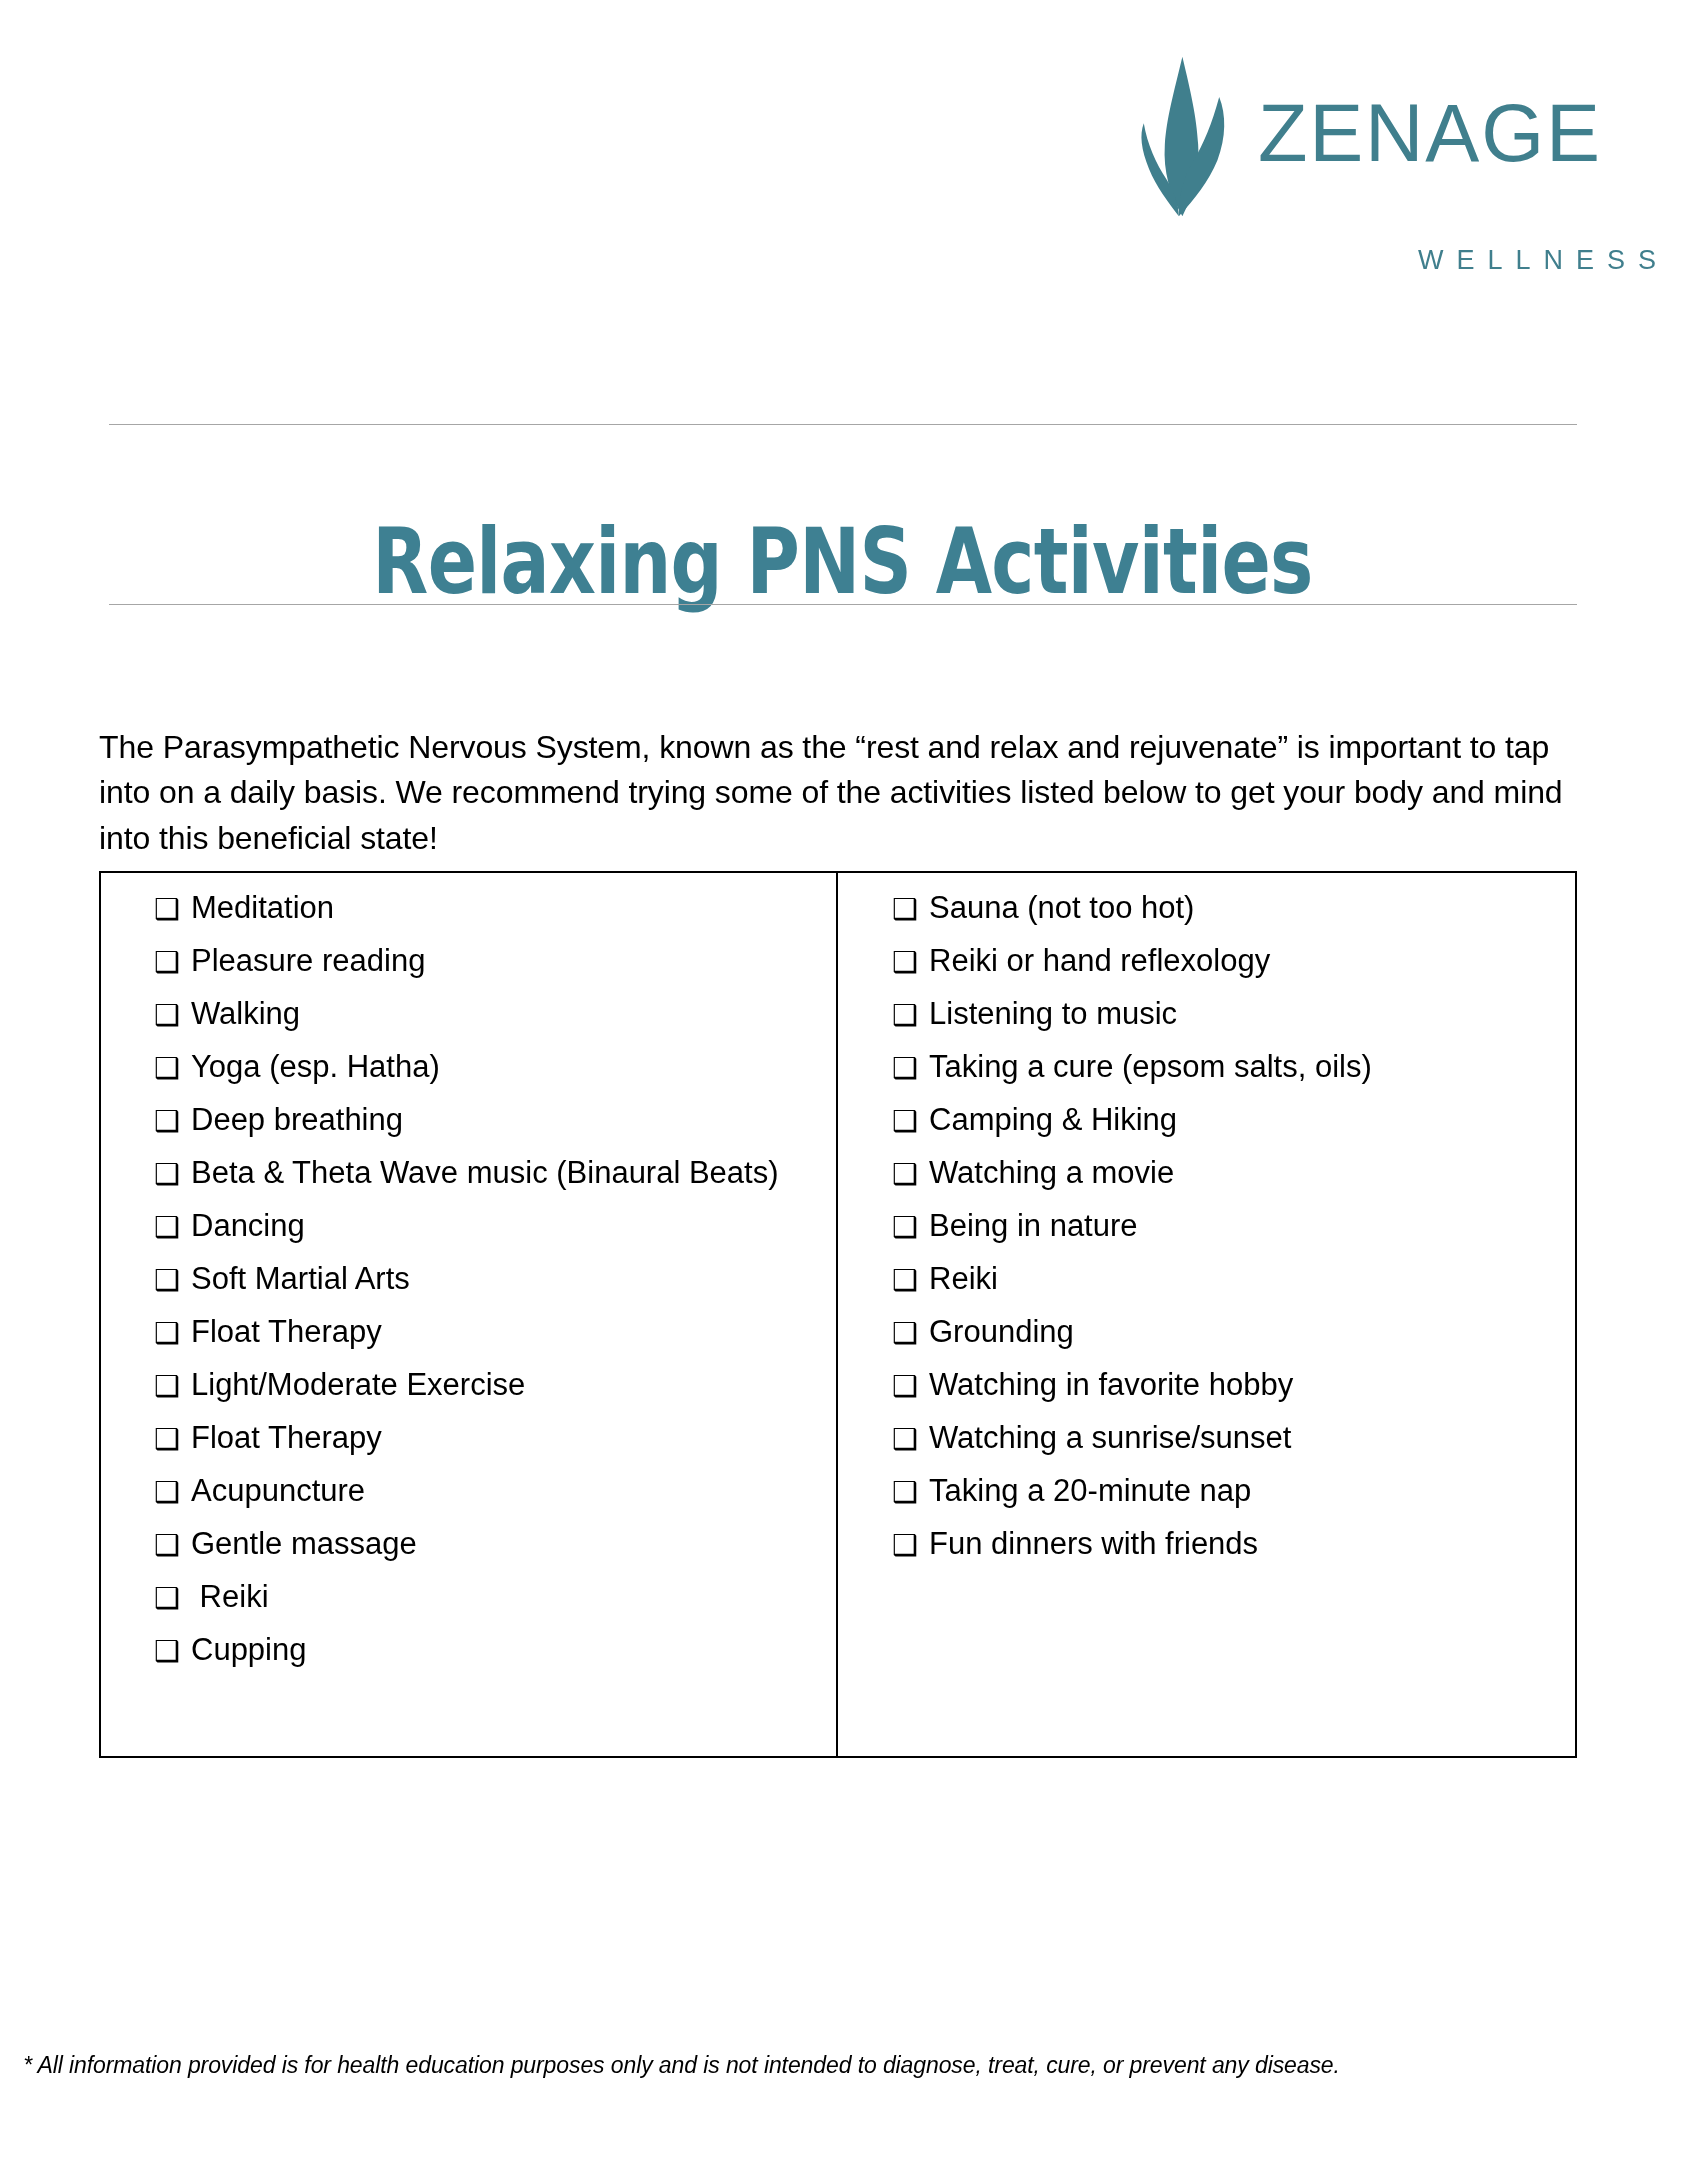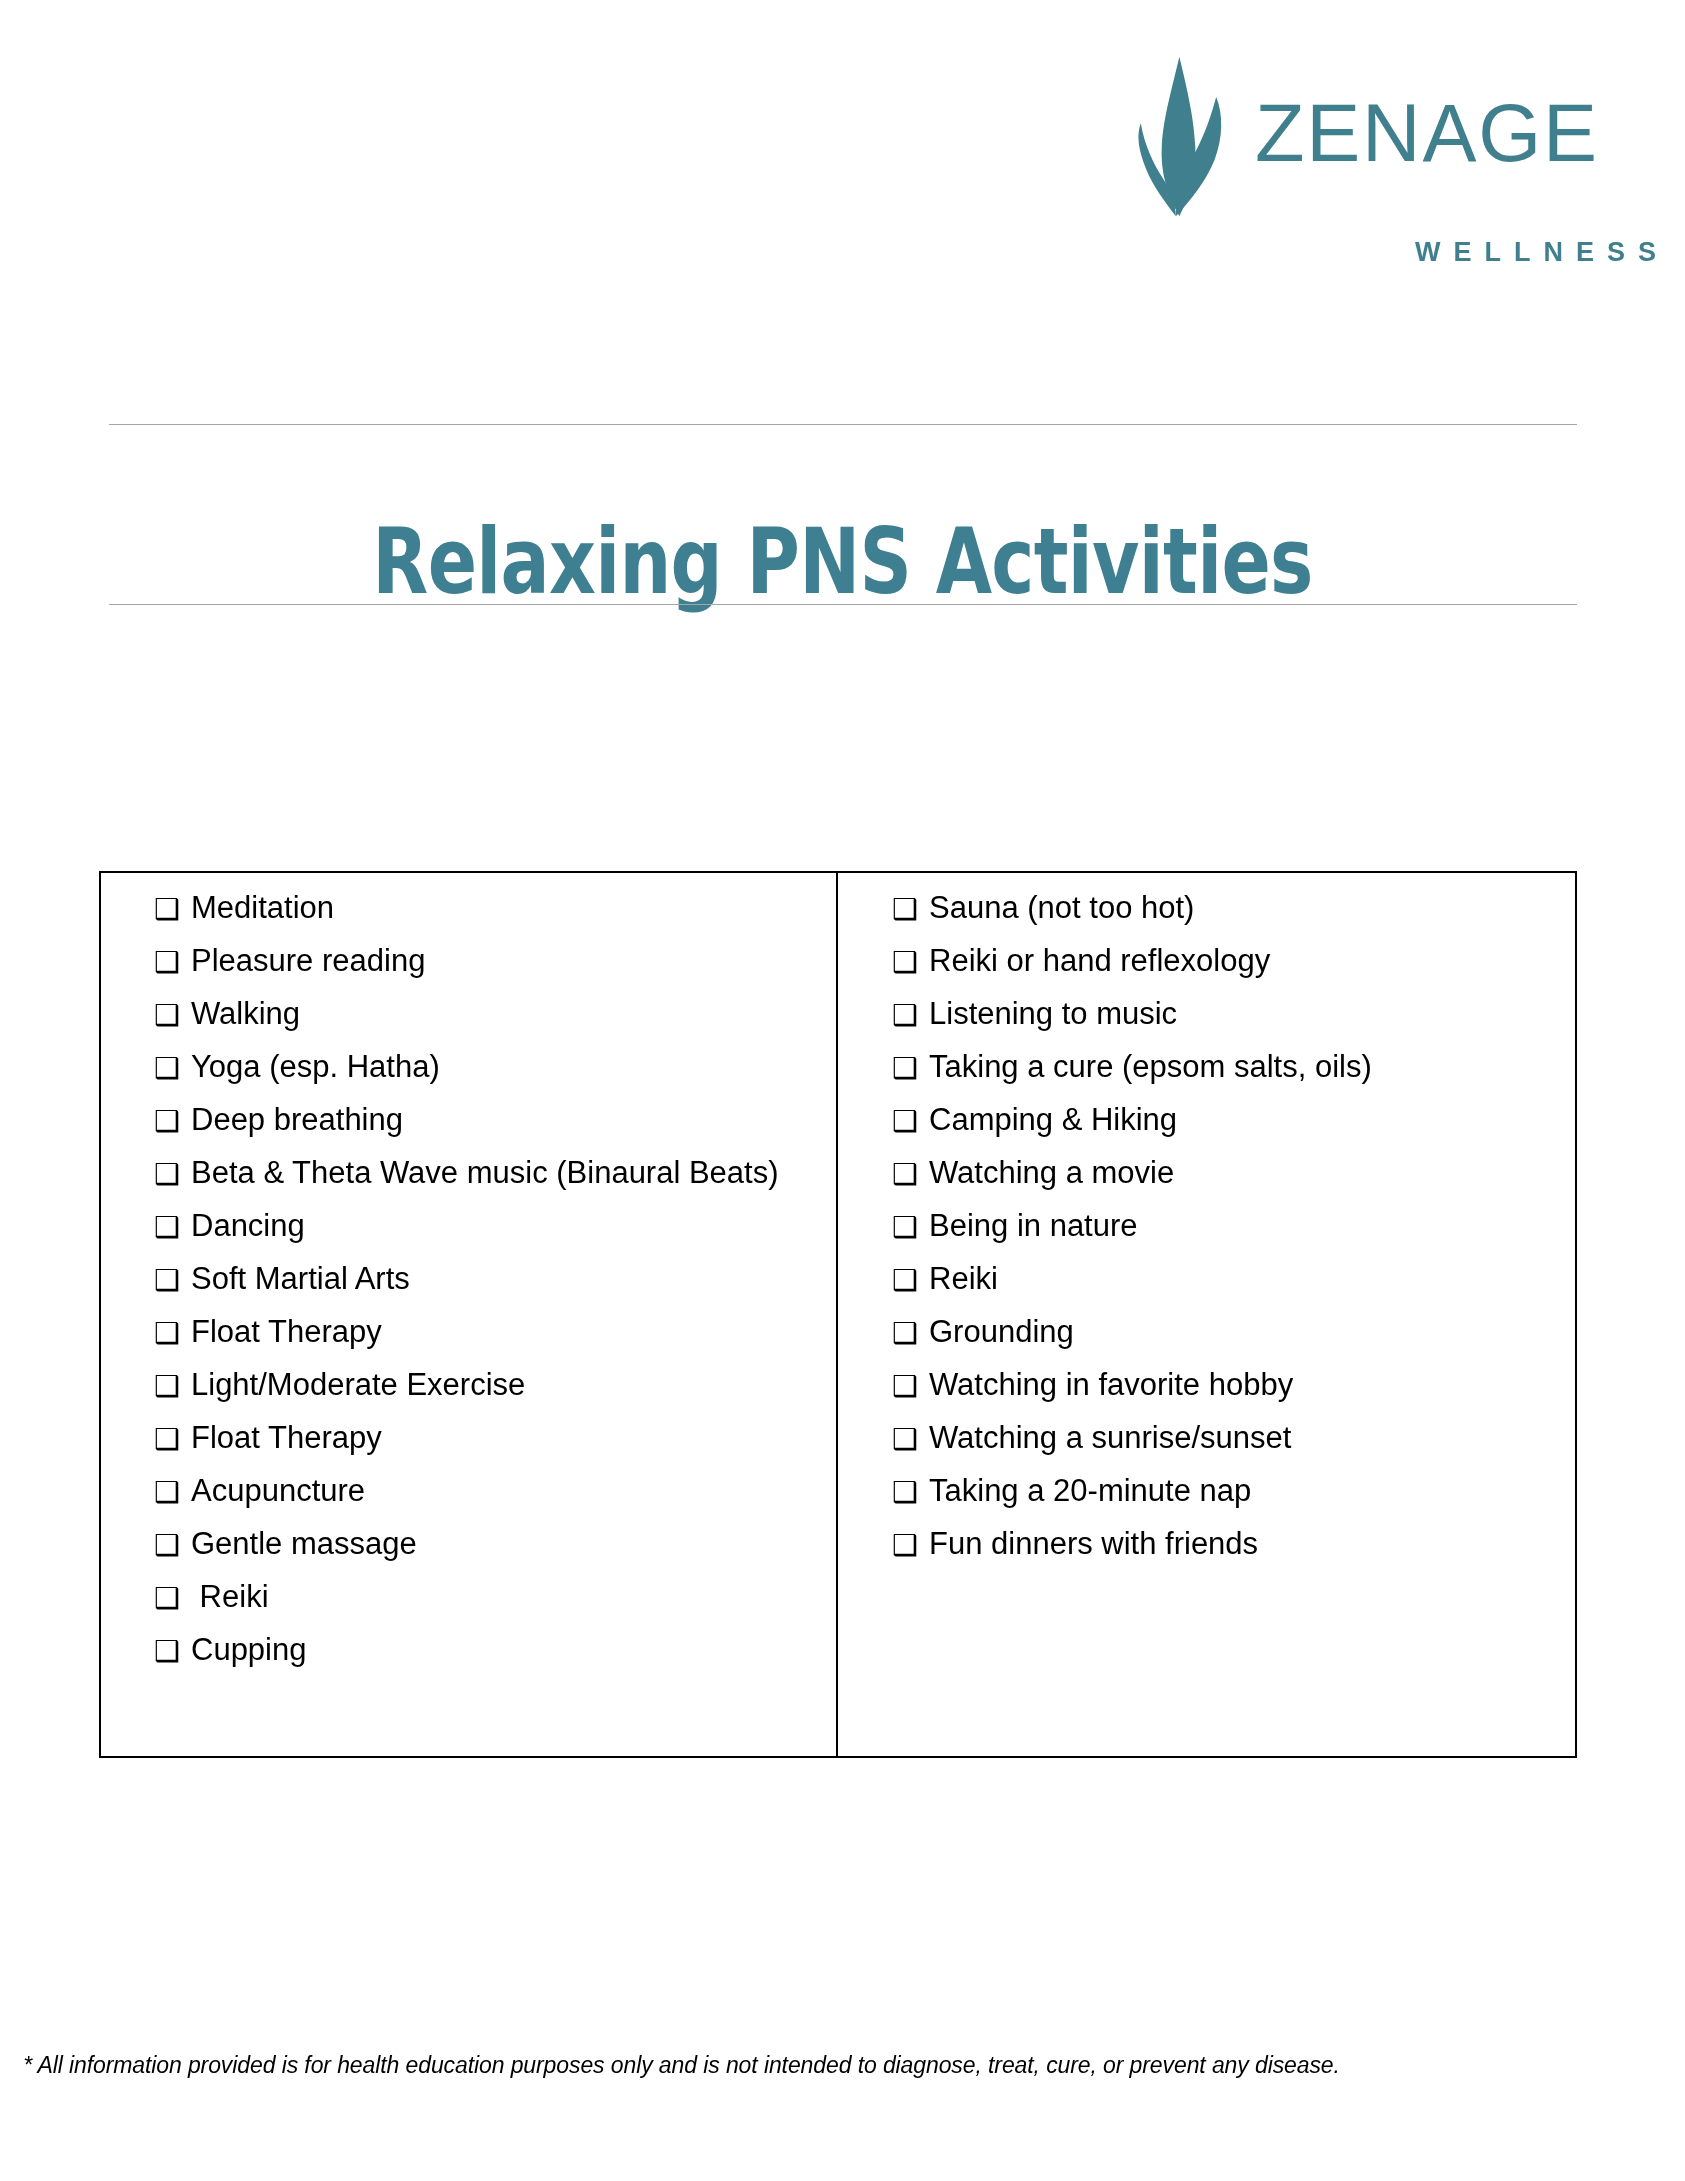--- a/index.html
+++ b/index.html
@@ -52,25 +52,25 @@
     font-weight: 400;
     letter-spacing: 1.8px;
     line-height: 1;
     color: #407f8d;
     white-space: nowrap;
     padding-bottom: 7px;
   }
   .logo-sub {
     font-family: "Liberation Sans", sans-serif;
     font-size: 27px;
-    font-weight: 700;
+    font-weight: 400;
     letter-spacing: 13px;
     color: #407f8d;
     margin-left: 290px;
-    margin-top: 17px;
+    margin-top: 25px;
     white-space: nowrap;
   }
 
   
   .rule {
     position: absolute;
     left: 109px;
     width: 1468px;
     height: 0;
     border-top: 1.8px solid #a6a6a6;
@@ -195,20 +195,21 @@
         <span class="logo-wordmark">ZENAGE</span>
       </div>
       <div class="logo-sub">WELLNESS</div>
     </div>
   </div>
 
   <div class="rule rule-top"></div>
   <h1 class="doc-title">Relaxing PNS Activities</h1>
   <div class="rule rule-bottom"></div>
 
+  <p class="intro">The Parasympathetic Nervous System, known as the “rest and relax and rejuvenate” is important to tap into on a daily basis. We recommend trying some of the activities listed below to get your body and mind into this beneficial state!</p>
 
   <div class="list-box">
     <div class="list-col list-col-left" id="col-left">
         <div class="list-item">
           <span class="box-icon">❑</span>
           <span class="item-label">Meditation</span>
         </div>
         <div class="list-item">
           <span class="box-icon">❑</span>
           <span class="item-label">Pleasure reading</span>

